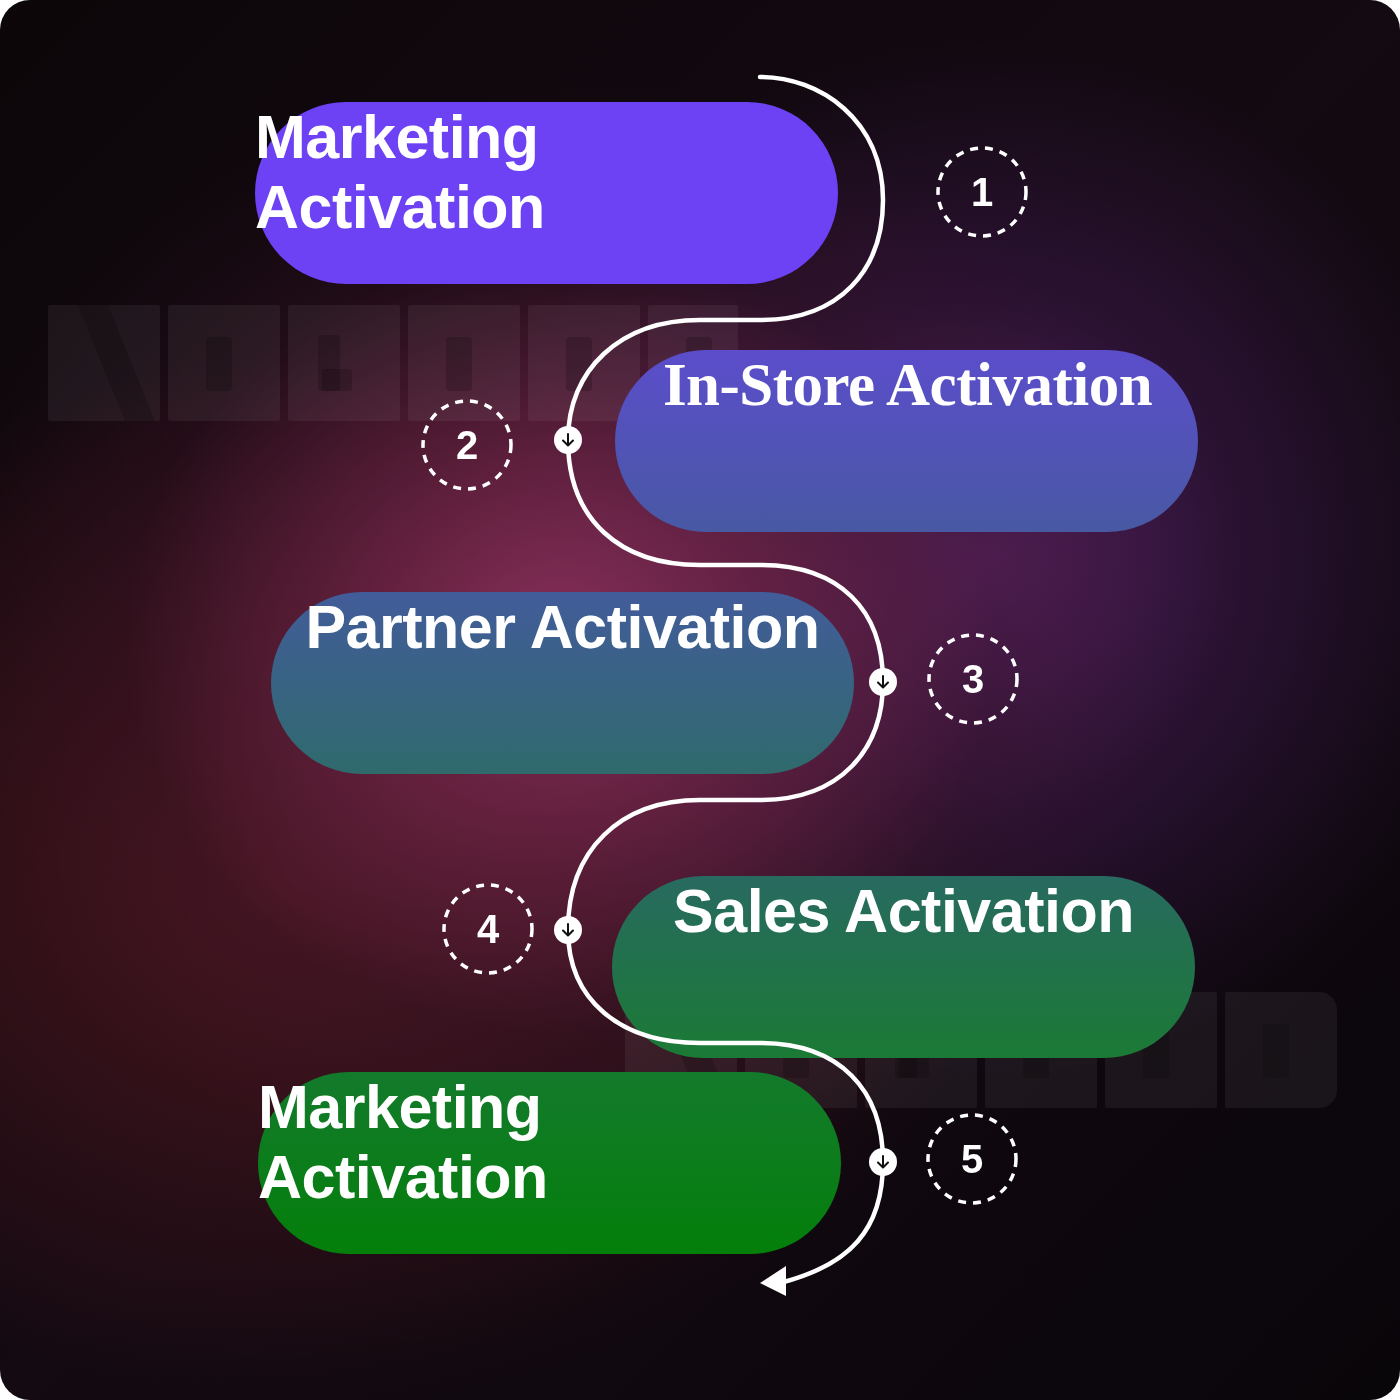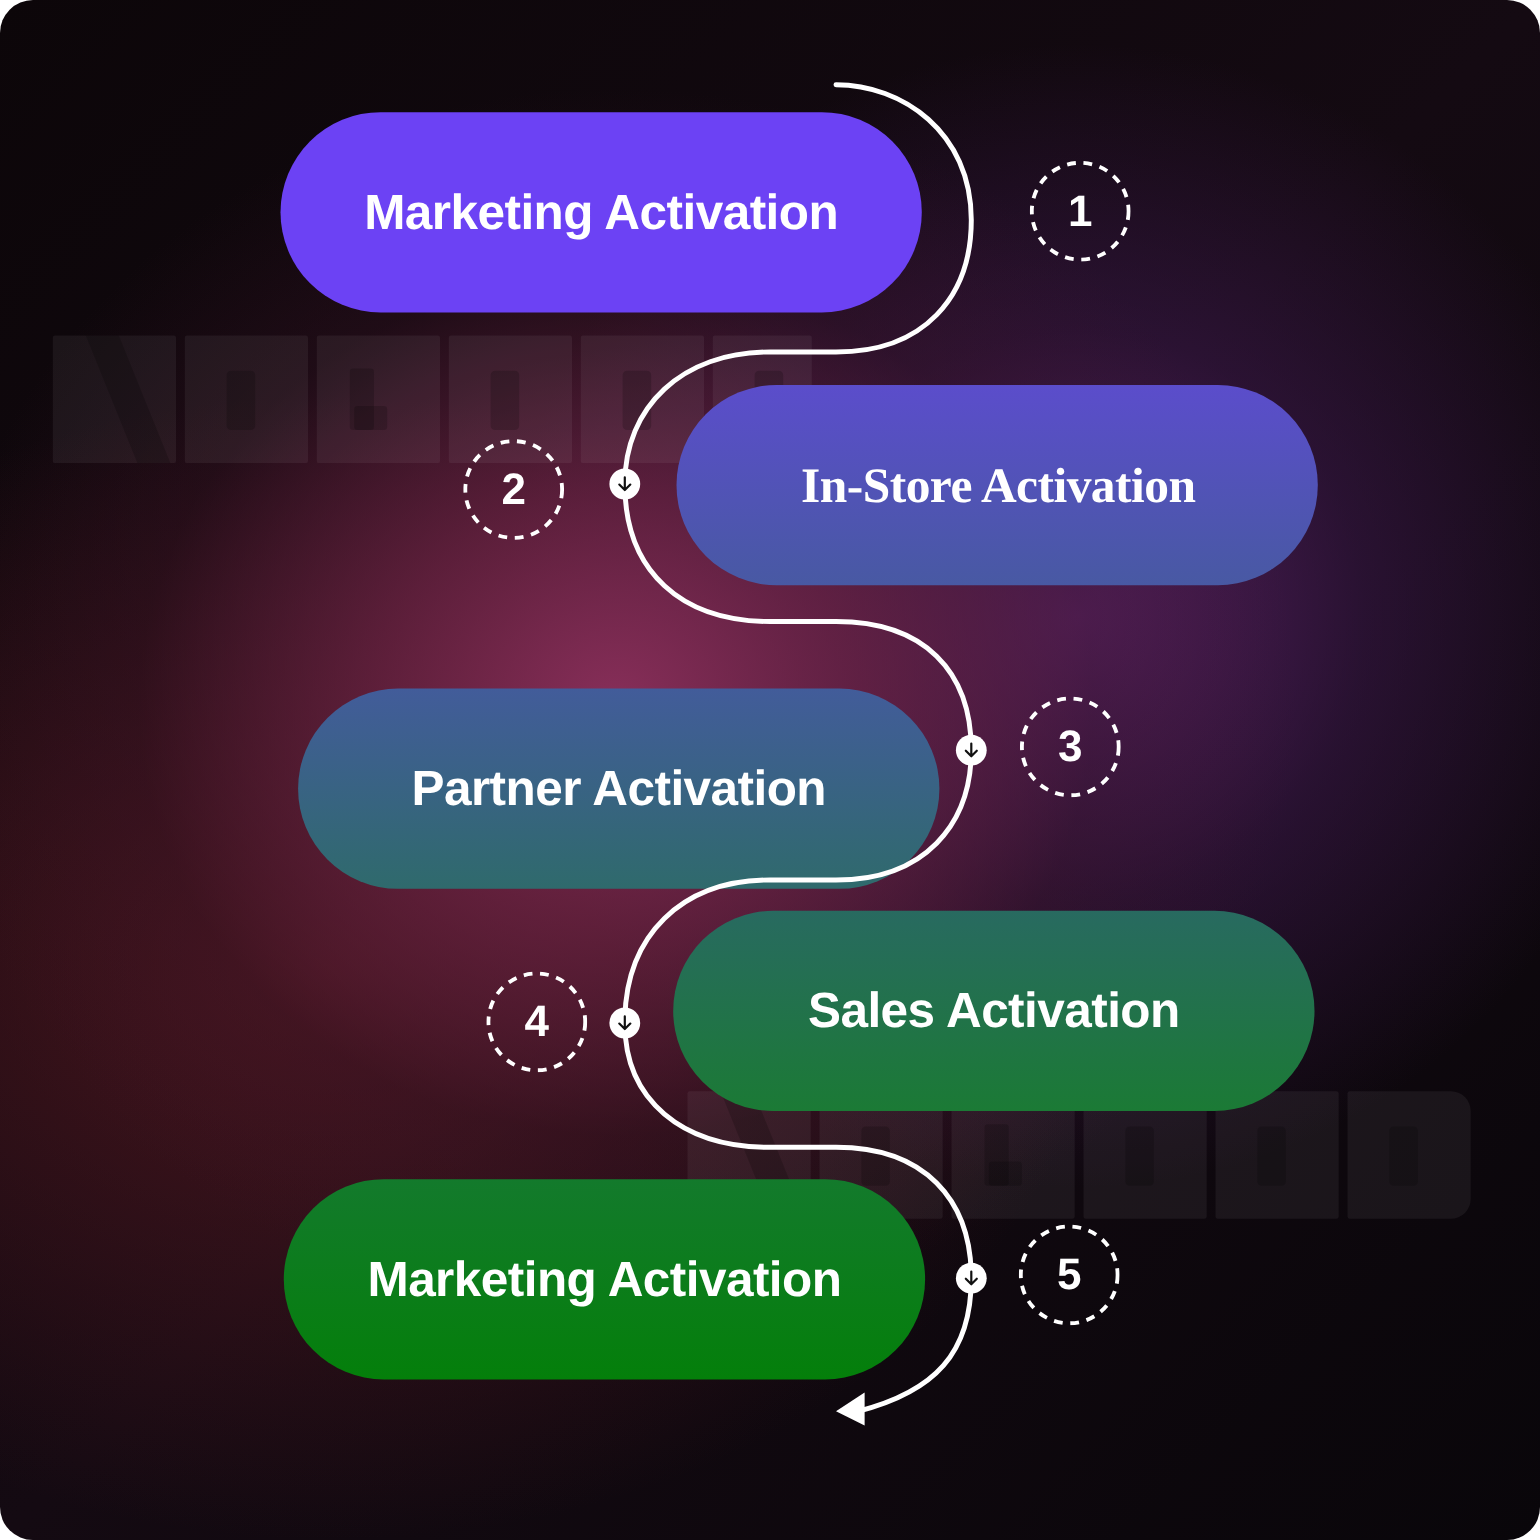--- a/index.html
+++ b/index.html
@@ -26,23 +26,23 @@
   }
   .wm-letter.g .gbar { position:absolute; left: 34px; top: 64px; width: 30px; height: 22px; background: rgba(0,0,0,0.18); border-radius:3px;}
   .wm-letter.g .gin { position:absolute; left: 30px; top: 30px; width: 22px; height: 56px; background: rgba(0,0,0,0.18); border-radius:3px;}
   .wm-letter.n .slant {
     position:absolute; left: 30px; top: 0; width: 30px; height: 116px;
     background: rgba(0,0,0,0.18); transform: skewX(22deg); transform-origin: top left;
   }
 
   .pill {
     position: absolute; height: 182px; border-radius: 91px;
-    display: flex; align-items: center; justify-content: center;
+    display: flex; justify-content: center;
     color: #ffffff; font-family: "Liberation Sans", sans-serif; font-weight: 700;
-    font-size: 45px; letter-spacing: -0.5px; box-sizing: border-box;
+    font-size: 61px; letter-spacing: -0.5px; box-sizing: border-box;
     cursor: pointer;
   }
   svg.flow { position: absolute; left: 0; top: 0; }
   .num {
     position: absolute; width: 92px; height: 92px; margin-left: -46px; margin-top: -46px;
     display: flex; align-items: center; justify-content: center;
     color: #ffffff; font-family: "Liberation Sans", sans-serif; font-weight: 700; font-size: 40px;
   }
   .num svg { position: absolute; left: 0; top: 0; }
   .num span { position: relative; }
@@ -100,24 +100,24 @@
         <div class="hole"></div>
       </div>
   </div>
 
   <div class="pill" style="left:255px; top:102px; width:583px; background:#6c42f4;">
     <span>Marketing Activation</span>
   </div>
   <div class="pill" style="left:615px; top:350px; width:583px; background:linear-gradient(180deg,#5b4dcb,#4859a3); padding-left:2px;font-family:Liberation Serif, serif;">
     <span>In-Store Activation</span>
   </div>
-  <div class="pill" style="left:271px; top:592px; width:583px; background:linear-gradient(180deg,#425c9a,#2f6a6c);margin-top:34px;">
+  <div class="pill" style="left:271px; top:592px; width:583px; background:linear-gradient(180deg,#425c9a,#2f6a6c);">
     <span>Partner Activation</span>
   </div>
-  <div class="pill" style="left:612px; top:828px; width:583px; background:linear-gradient(180deg,#286a60,#1b7a35);">
+  <div class="pill" style="left:612px; top:876px; width:583px; background:linear-gradient(180deg,#286a60,#1b7a35);">
     <span>Sales Activation</span>
   </div>
   <div class="pill" style="left:258px; top:1072px; width:583px; background:linear-gradient(180deg,#137a2c,#047f0a);">
     <span>Marketing Activation</span>
   </div>
 
   <svg class="flow" width="1400" height="1400" viewBox="0 0 1400 1400">
     <path d="M760,77
              C820,77 883,120 883,200
              C883,270 840,320 760,320

